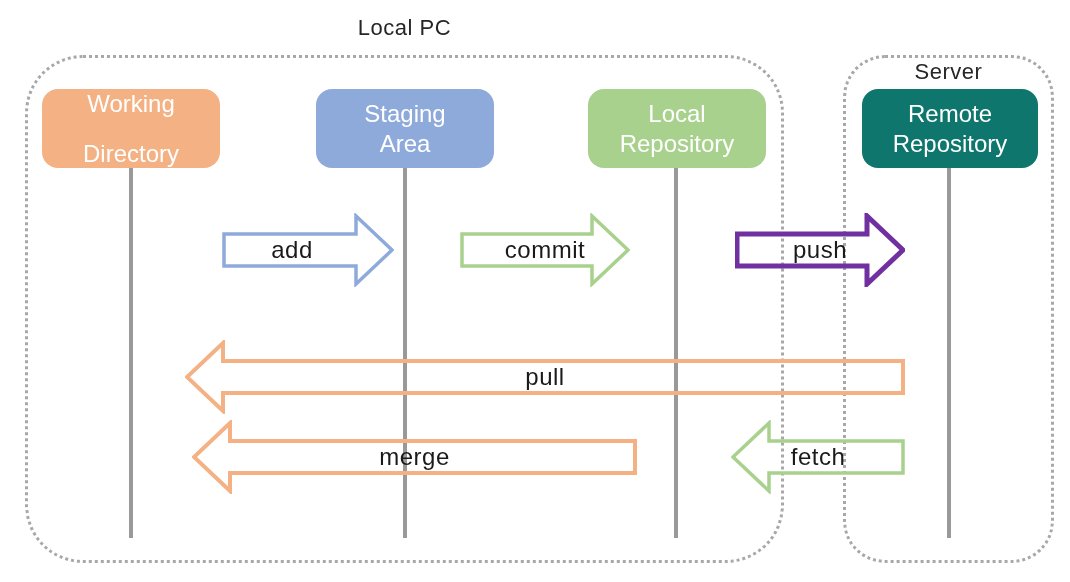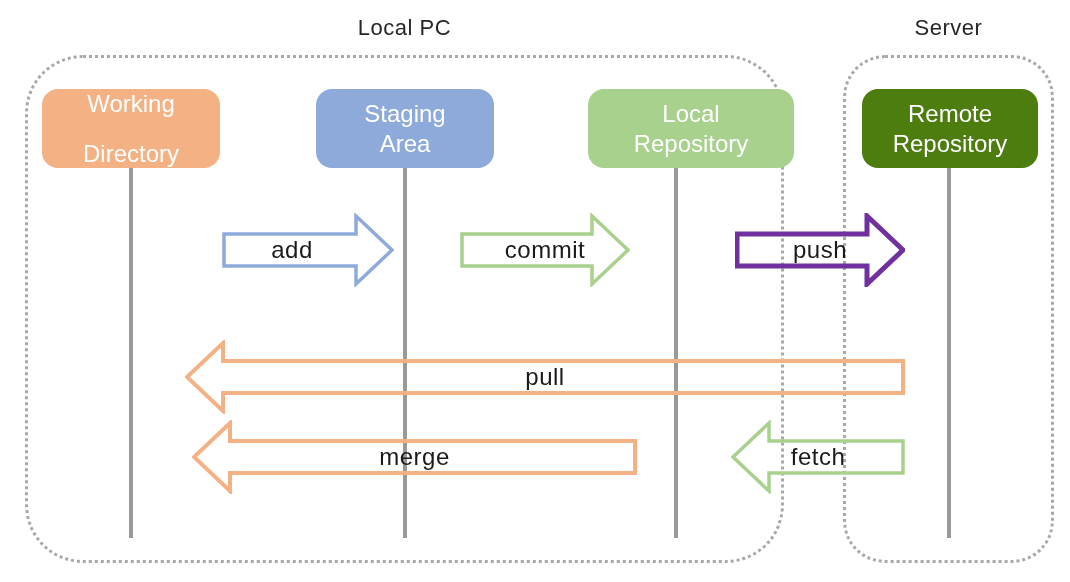--- a/index.html
+++ b/index.html
@@ -13,21 +13,21 @@
   }
   .group-title {
     position: absolute;
     top: 15px;
     text-align: center;
     font-size: 22px;
     color: #262626;
     letter-spacing: 0.5px;
   }
   #title-local-pc { left: 25px; width: 759px; }
-  #title-server   { left: 843px; width: 211px; }
+  #title-server   { left: 843px; width: 211px; margin-top: 44px; }
 
   .group-box {
     position: absolute;
     top: 55px;
     height: 508px;
     border: 3px dotted #a8a8a8;
     box-sizing: border-box;
     background: transparent;
   }
   #box-local-pc { left: 25px;  width: 759px; border-radius: 58px; }
@@ -42,21 +42,21 @@
     display: flex;
     flex-direction: column;
     align-items: center;
     justify-content: center;
     font-size: 24px;
     line-height: 30px;
     text-align: center;
   }
   #node-working   { left: 42px;  width: 178px; gap: 20px; }
   #node-staging   { left: 316px; width: 178px; }
-  #node-localrepo { left: 588px; width: 206px; }
+  #node-localrepo { left: 588px; width: 178px; }
   #node-remote    { left: 862px; width: 176px; }
 
   .lifeline {
     position: absolute;
     top: 168px;
     height: 370px;
     width: 4px;
   }
   #lifeline-working   { left: 129px; }
   #lifeline-staging   { left: 403px; }
@@ -105,21 +105,21 @@
     <span>Directory</span>
   </div>
   <div class="node" id="node-staging" style="background-color: rgb(142, 170, 219); text-align: right;">
     <span>Staging</span>
     <span>Area</span>
   </div>
   <div class="node" id="node-localrepo" style="background-color: rgb(169, 209, 142);">
     <span>Local</span>
     <span>Repository</span>
   </div>
-  <div class="node" id="node-remote" style="background-color: #4d7c0f;">
+  <div class="node" id="node-remote" style="background-color: #0f766e;">
     <span>Remote</span>
     <span>Repository</span>
   </div>
 
   <div class="arrow" id="arrow-add">
     <svg viewBox="0 0 172 74">
       <polygon points="2,21 134,21 134,3 170,37 134,71 134,53 2,53" fill="none" stroke-width="3.5" stroke-linejoin="miter" stroke="#8EAADB"></polygon>
     </svg>
     <div class="arrow-label">add</div>
   </div>

